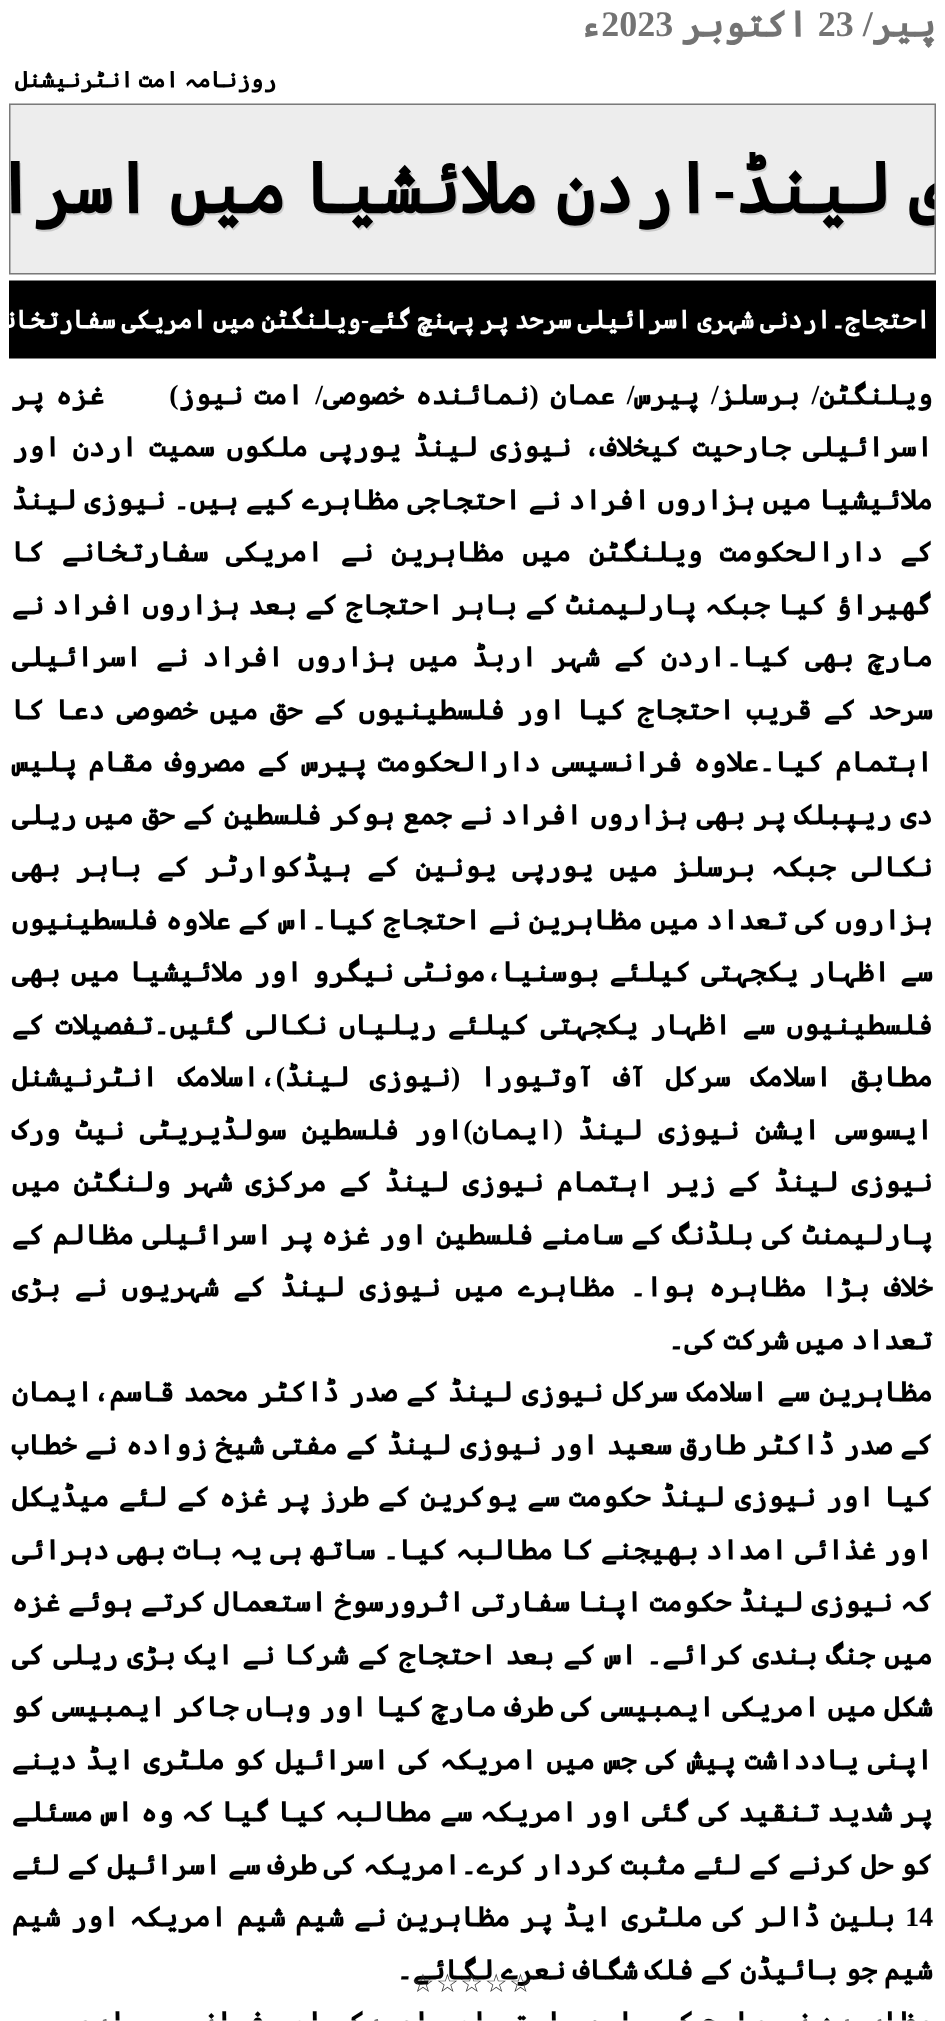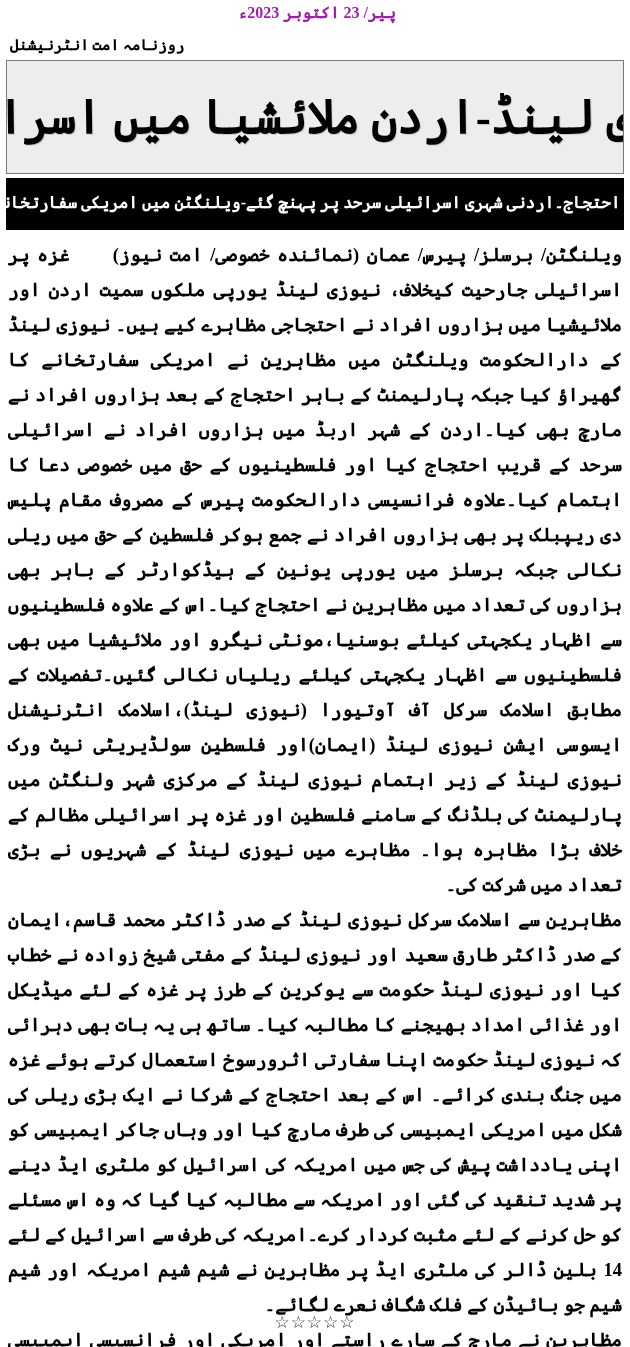--- a/index.html
+++ b/index.html
@@ -25,26 +25,26 @@
     padding: 0 6px;
   }
 
   
   .masthead {
     padding-top: 4px;
     text-align: left;
     direction: rtl;
   }
   .issue-date {
-    color: #a21caf;
-    font-size: 16px;
+    color: #737373;
+    font-size: 24px;
     font-weight: bold;
     letter-spacing: 0px;
     line-height: 1.1;
-    text-align: center;
+    text-align: right;
     padding-left: 4px;
     white-space: nowrap;
   }
   .paper-name {
     margin-top: 14px;
     font-size: 15px;
     font-weight: bold;
     text-align: left;
     padding-left: 4px;
     letter-spacing: 0.2px;

